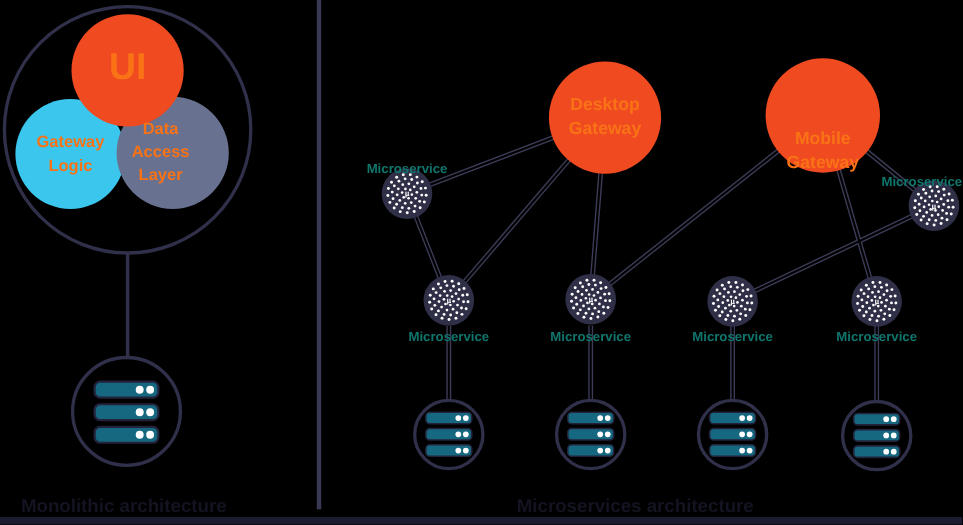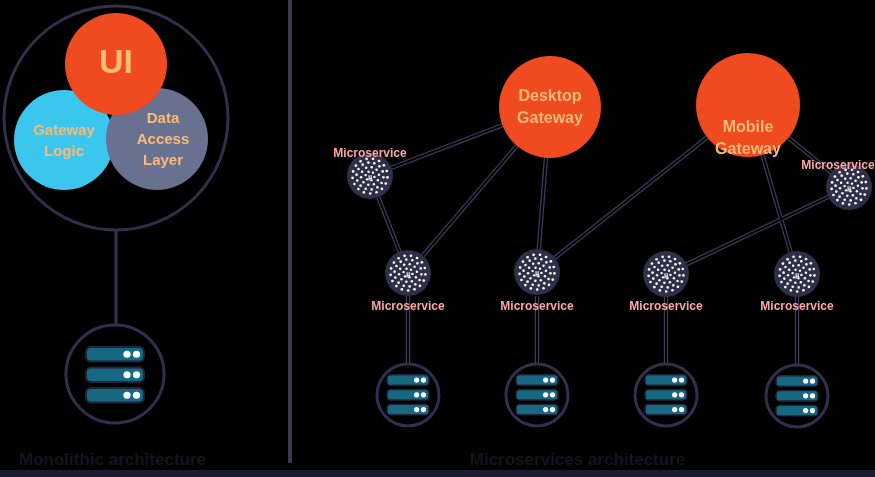--- a/index.html
+++ b/index.html
@@ -3,29 +3,29 @@
 <meta charset="utf-8">
 <style>
   html,body{margin:0;padding:0;background:#000;}
   .stage{
     position:relative;width:875px;height:477px;background:#000;overflow:hidden;
     font-family:"Liberation Sans", sans-serif;
   }
   .stage svg{position:absolute;left:0;top:0;}
   .lbl{
     position:absolute;display:flex;align-items:center;justify-content:center;
-    text-align:center;color:#fdba74;font-weight:bold;line-height:1.4;
+    text-align:center;color:#f97316;font-weight:bold;line-height:1.4;
   }
   .lbl-ui{left:66px;top:36px;width:100px;height:52px;font-size:34px;}
   .lbl-bl{left:16px;top:108px;width:96px;height:64px;font-size:15px;}
-  .lbl-dal{left:108px;top:106px;width:76px;height:64px;font-size:15px;padding-left:17px;}
+  .lbl-dal{left:108px;top:106px;width:76px;height:64px;font-size:15px;}
   .lbl-gw{width:104px;height:54px;font-size:16px;}
   .lbl-dgw{left:498px;top:80px;}
   .lbl-mgw{left:696px;top:78px;margin-top:33px;}
-  .lbl-ms{height:14px;width:120px;font-size:12px;color:#fca5a5;font-weight:bold;}
+  .lbl-ms{height:14px;width:120px;font-size:12px;color:#0f766e;font-weight:bold;}
   .lbl-msA{left:310px;top:146px;}
   .lbl-msF{left:778px;top:158px;}
   .lbl-msB{left:348px;top:299px;}
   .lbl-msC{left:477px;top:299px;}
   .lbl-msD{left:606px;top:299px;}
   .lbl-msE{left:737px;top:299px;}
   .caption{
     position:absolute;top:449px;height:22px;font-size:17px;font-weight:bold;
     color:#131321;display:flex;align-items:center;justify-content:center;text-align:center;
   }

